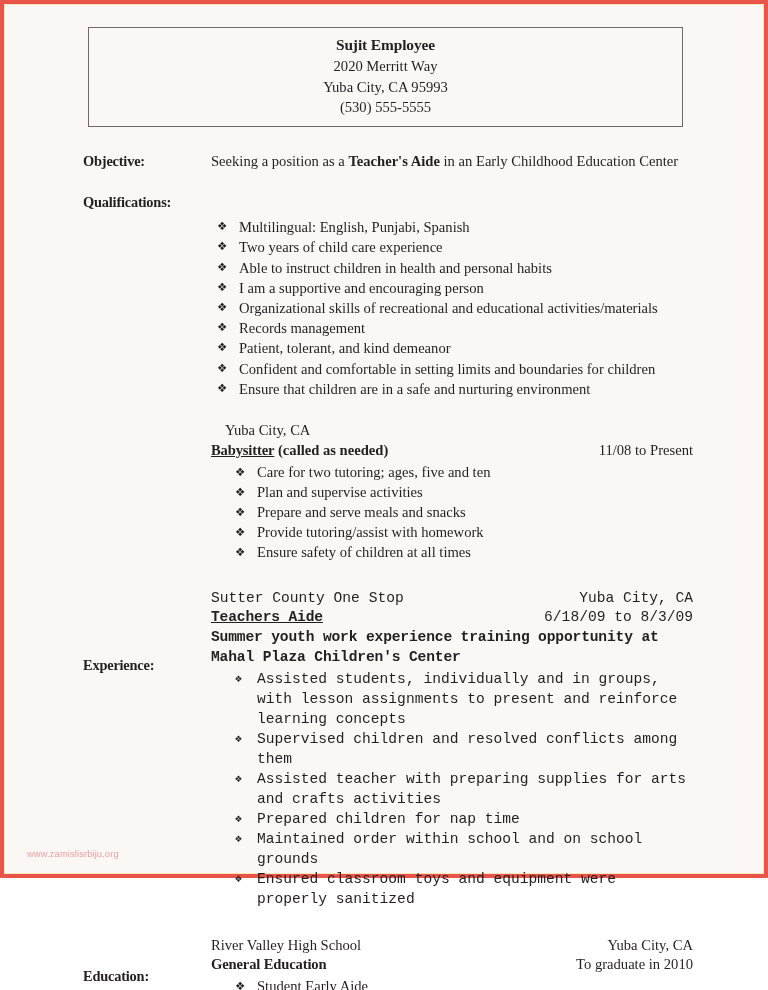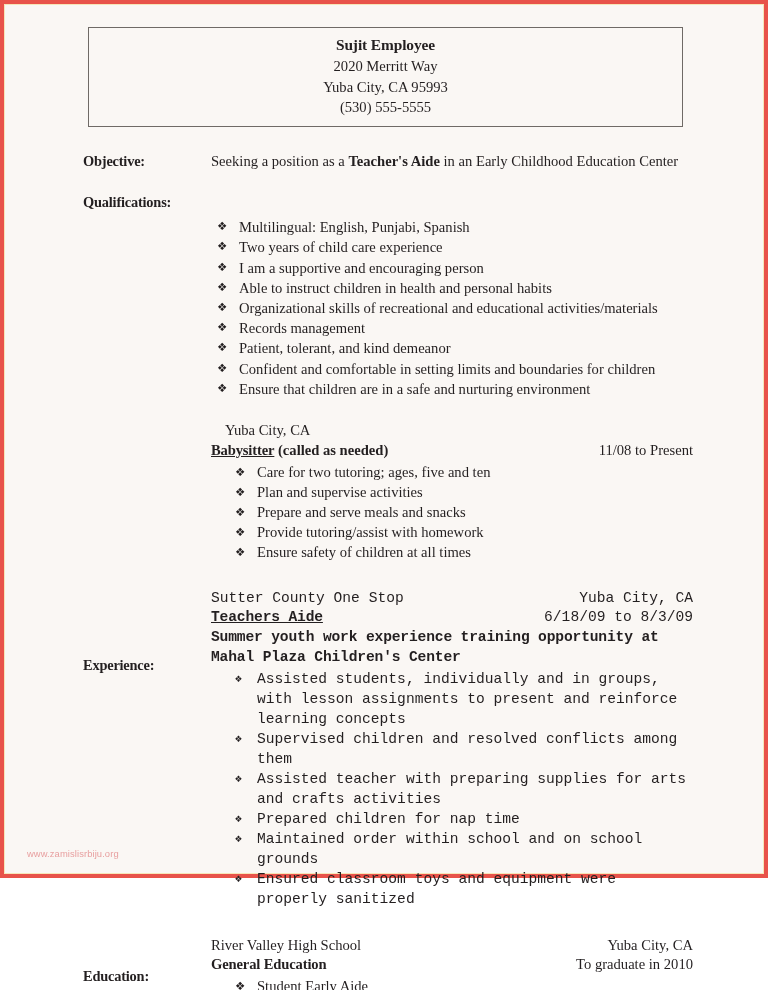--- a/index.html
+++ b/index.html
@@ -190,22 +190,22 @@
         <div class="sec-label">Objective:</div>
         <div class="sec-body"><span>Seeking a position as a </span><b>Teacher's Aide</b><span> in an Early Childhood Education Center</span></div>
       </div>
 
       <div class="section" id="qualifications-section">
         <div class="sec-label">Qualifications:</div>
       </div>
       <ul class="bullets" id="qualifications-list">
           <li>Multilingual:  English, Punjabi, Spanish</li>
           <li>Two years of child care experience</li>
+          <li>Able to instruct children in health and personal habits</li>
           <li>I am a supportive and encouraging person</li>
-          <li>Able to instruct children in health and personal habits</li>
           <li>Organizational skills of recreational and educational activities/materials</li>
           <li>Records management</li>
           <li>Patient, tolerant, and kind demeanor</li>
           <li>Confident and comfortable in setting limits and boundaries for children</li>
           <li>Ensure that children are in a safe and nurturing environment</li>
         </ul>
 
       <div class="section" id="experience-section">
         <div class="sec-label">Experience:</div>
         <div class="sec-body" id="experience-body">

